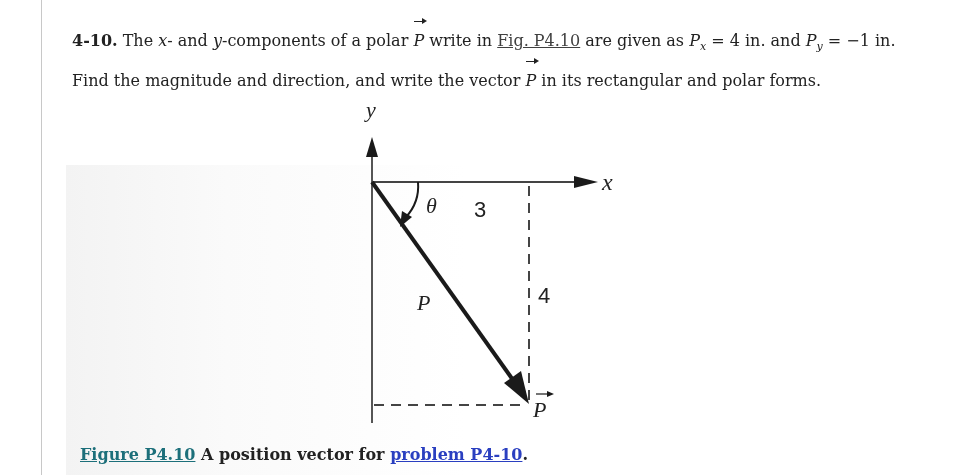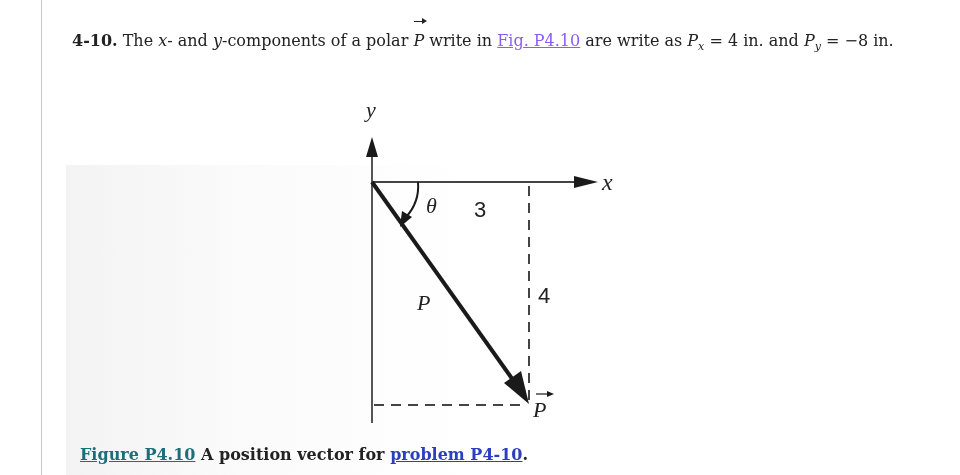--- a/index.html
+++ b/index.html
@@ -11,21 +11,21 @@
   }
   .left-rule {
     position: absolute; left: 41px; top: 0; width: 1px; height: 475px;
     background: #c8c8c8;
   }
   .problem {
     position: absolute; left: 72px; top: 24px; width: 860px;
     font-size: 16px; line-height: 34px; color: #222;
   }
   .problem .num { font-weight: bold; text-align: center; }
-  .problem a { color: #8b5cf6; text-decoration: underline; }
+  .problem a { color: #404040; text-decoration: underline; }
   .var { font-style: italic; }
   .vec {
     position: relative; display: inline-block; font-style: italic;
   }
   .vec::before {
     content: ""; position: absolute; left: 1px; right: -1px; top: -3px;
     height: 1px; background: #222;
   }
   .vec::after {
     content: ""; position: absolute; right: -3px; top: -6px;
@@ -46,21 +46,24 @@
   .fig-label { font-family: "Liberation Serif", "DejaVu Serif", serif; fill: #222; }
   .fig-num { font-family: "Liberation Sans", "DejaVu Sans", sans-serif; fill: #222; }
 </style>
 </head>
 <body>
 
 <div class="left-rule"></div>
 
 <div class="problem">
   <div>
-    <span class="num">4-10.</span><span> The </span><span class="var">x</span><span>- and </span><span class="var">y</span><span>-components of a polar </span><span class="vec">P</span><span> write in </span><a href="#">Fig. P4.10</a><span> are write as </span><span class="var">P</span><sub>x</sub><span> = 4 in. and </span><span class="var">P</span><sub>y</sub><span> = −8 in.</span>
+    <span class="num">4-10.</span><span> The </span><span class="var">x</span><span>- and </span><span class="var">y</span><span>-components of a polar </span><span class="vec">P</span><span> write in </span><a href="#">Fig. P4.10</a><span> are given as </span><span class="var">P</span><sub>x</sub><span> = 4 in. and </span><span class="var">P</span><sub>y</sub><span> = −1 in.</span>
+  </div>
+  <div>
+    <span>Find the magnitude and direction, and write the vector </span><span class="vec">P</span><span> in its rectangular and polar forms.</span>
   </div>
 </div>
 
 <div class="figure-panel"></div>
 
 <svg class="figure-svg" width="300" height="340" viewBox="0 0 300 340">
   <defs>
     <marker id="arrowBig" markerWidth="10" markerHeight="10" refX="9" refY="5" orient="auto" markerUnits="userSpaceOnUse">
       <path d="M0,0 L10,5 L0,10 Z" fill="#1a1a1a"></path>
     </marker>

